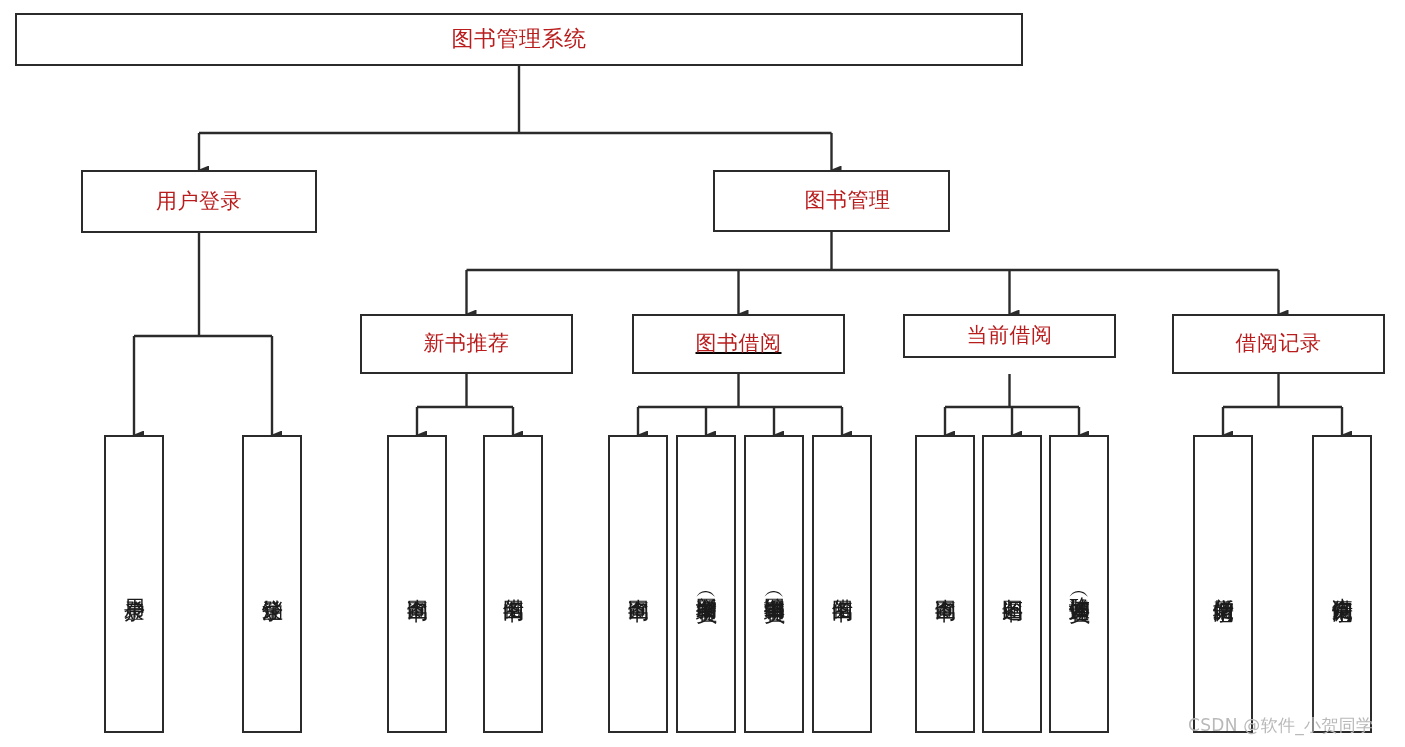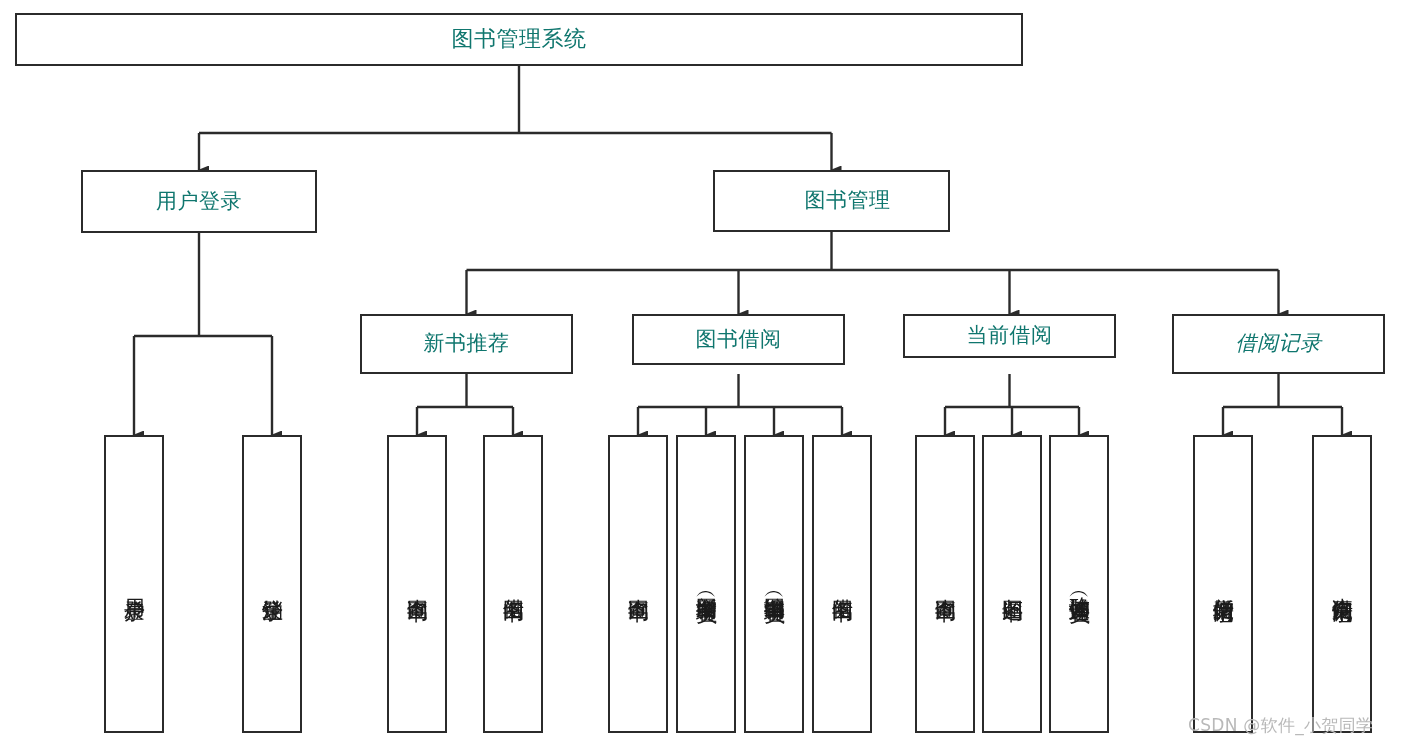--- a/index.html
+++ b/index.html
@@ -32,21 +32,21 @@
     background: #ffffff;
     border: 2px solid #2b2b2b;
     display: flex;
     align-items: center;
     justify-content: center;
     overflow: hidden;
   }
   .node-label-h {
     font-size: 21px;
     line-height: 1.1;
-    color: #0f766e;
+    color: #b91c1c;
     white-space: nowrap;
     letter-spacing: 0.5px;
   }
   .node-root .node-label-h {
     font-size: 22px;
   }
   .node-leaf {
     align-items: center;
     justify-content: center;
   }
@@ -124,27 +124,27 @@
       </div>
       <div class="node-box" style="left: 81px; top: 170px; width: 236px; height: 63px;">
         <span class="node-label-h">用户登录</span>
       </div>
       <div class="node-box" style="left: 713px; top: 170px; width: 237px; height: 62px; padding-left: 32px;">
         <span class="node-label-h">图书管理</span>
       </div>
       <div class="node-box" style="left: 360px; top: 314px; width: 213px; height: 60px;">
         <span class="node-label-h">新书推荐</span>
       </div>
-      <div class="node-box" style="left: 632px; top: 314px; width: 213px; height: 51px;">
+      <div class="node-box" style="left: 632px; top: 314px; width: 213px; height: 60px; text-decoration: underline;">
         <span class="node-label-h">图书借阅</span>
       </div>
       <div class="node-box" style="left: 903px; top: 314px; width: 213px; height: 44px;">
         <span class="node-label-h">当前借阅</span>
       </div>
-      <div class="node-box" style="left: 1172px; top: 314px; width: 213px; height: 60px; font-style: italic;">
+      <div class="node-box" style="left: 1172px; top: 314px; width: 213px; height: 60px;">
         <span class="node-label-h">借阅记录</span>
       </div>
       <div class="node-box node-leaf" style="left: 104px; top: 435px; width: 60px; height: 298px;">
         <span class="node-label-v">用户登录</span>
       </div>
       <div class="node-box node-leaf" style="left: 242px; top: 435px; width: 60px; height: 298px;">
         <span class="node-label-v">注销登录</span>
       </div>
       <div class="node-box node-leaf" style="left: 387px; top: 435px; width: 60px; height: 298px;">
         <span class="node-label-v">查询图书</span>

